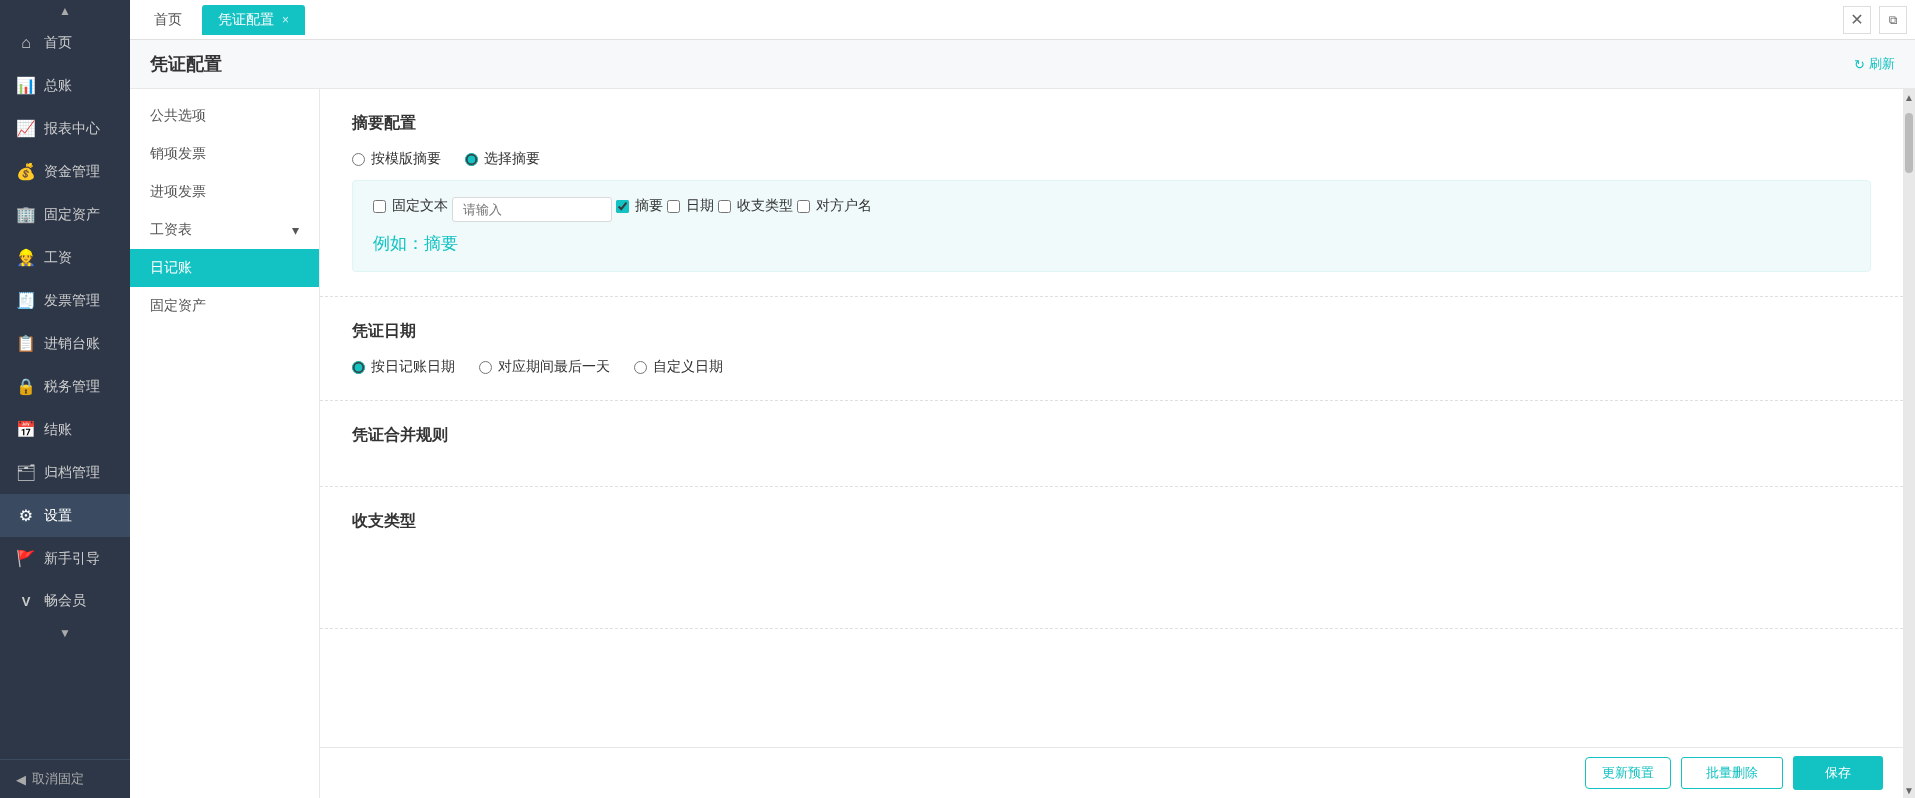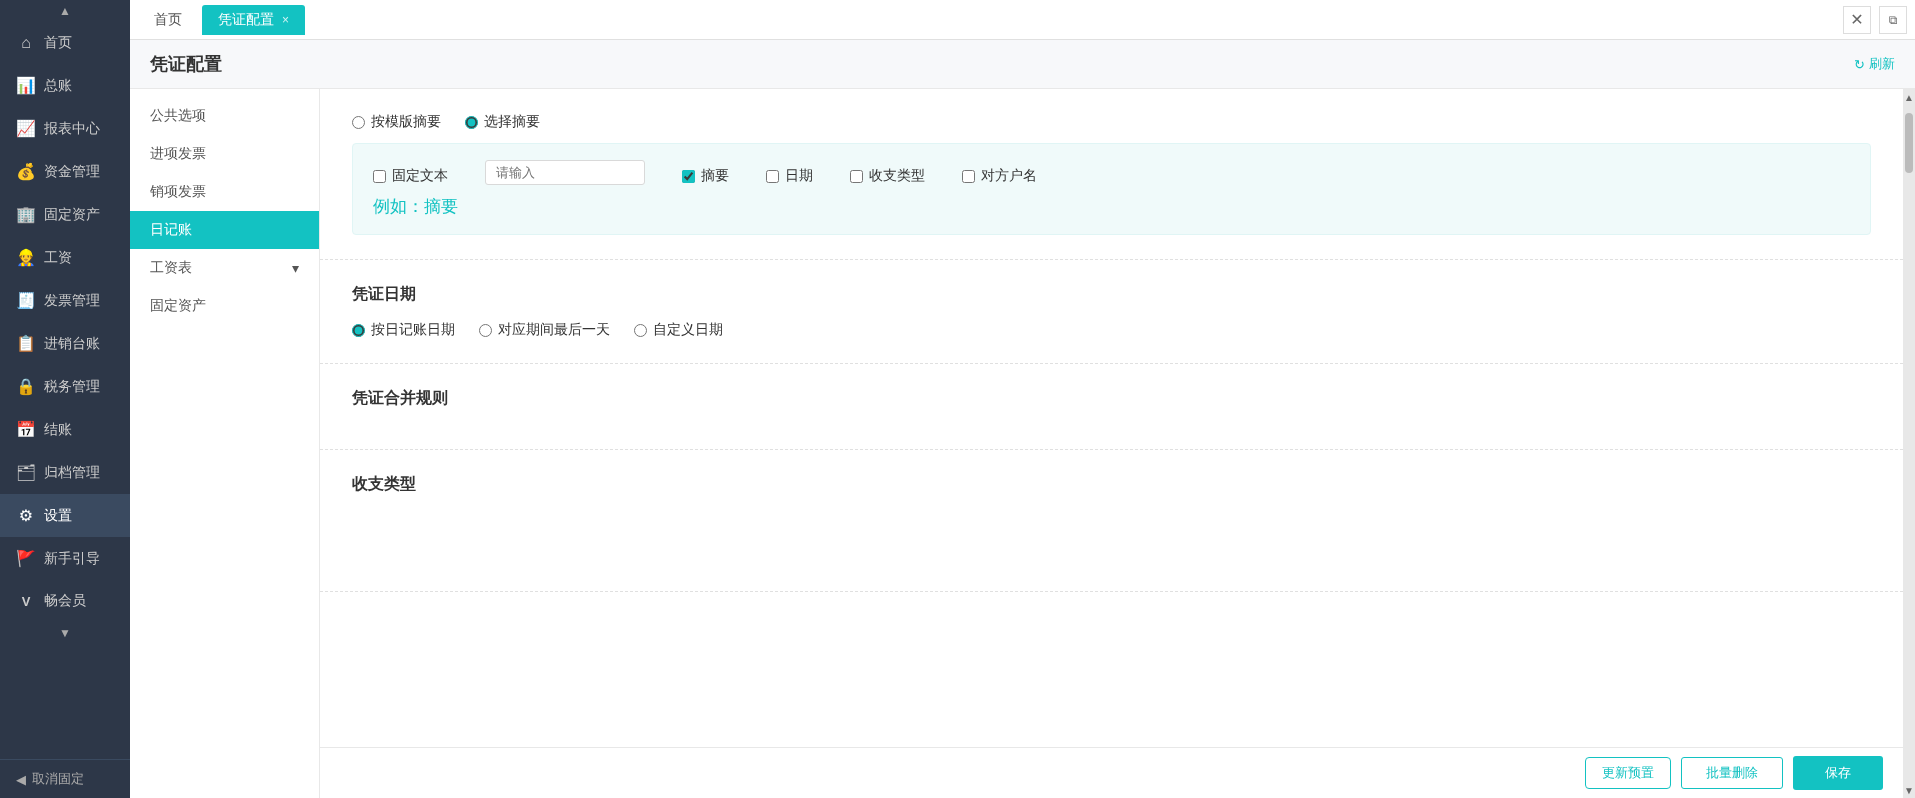--- a/index.html
+++ b/index.html
@@ -205,22 +205,22 @@
     
     .checkbox-config {
       background: #f0fafa;
       border: 1px solid #e0f5f5;
       border-radius: 4px;
       padding: 16px 20px;
       margin-top: 12px;
     }
     .checkbox-row {
       display: flex;
-      align-items: flex-end;
-      gap: 37px;
+      align-items: flex-start;
+      gap: 4px;
       flex-wrap: wrap;
     }
     .checkbox-item {
       display: flex;
       align-items: center;
       gap: 6px;
       cursor: pointer;
     }
     .checkbox-item input[type="checkbox"] {
       accent-color: #13c2c2;
@@ -412,40 +412,41 @@
       </div>
     </div>
 
     <div class="body-layout">
 
       <div class="left-nav">
         <div class="left-nav-item">
           <span>公共选项</span>
         </div>
         <div class="left-nav-item">
+          <span>销项发票</span>
+        </div>
+        <div class="left-nav-item">
           <span>进项发票</span>
-        </div>
-        <div class="left-nav-item">
-          <span>销项发票</span>
-        </div>
-        <div class="left-nav-item active">
-          <span>日记账</span>
         </div>
         <div class="left-nav-item">
           <span>工资表</span>
           <span>▾</span>
         </div>
+        <div class="left-nav-item active">
+          <span>日记账</span>
+        </div>
         <div class="left-nav-item">
           <span>固定资产</span>
         </div>
       </div>
 
       <div class="right-content">
 
         <div class="section">
+          <div class="section-title">摘要配置</div>
 
           <div class="radio-group">
             <label class="radio-item">
               <input type="radio" name="summary-mode" style="">
               <span>按模版摘要</span>
             </label>
             <label class="radio-item">
               <input type="radio" name="summary-mode" checked="" style="">
               <span>选择摘要</span>
             </label>

